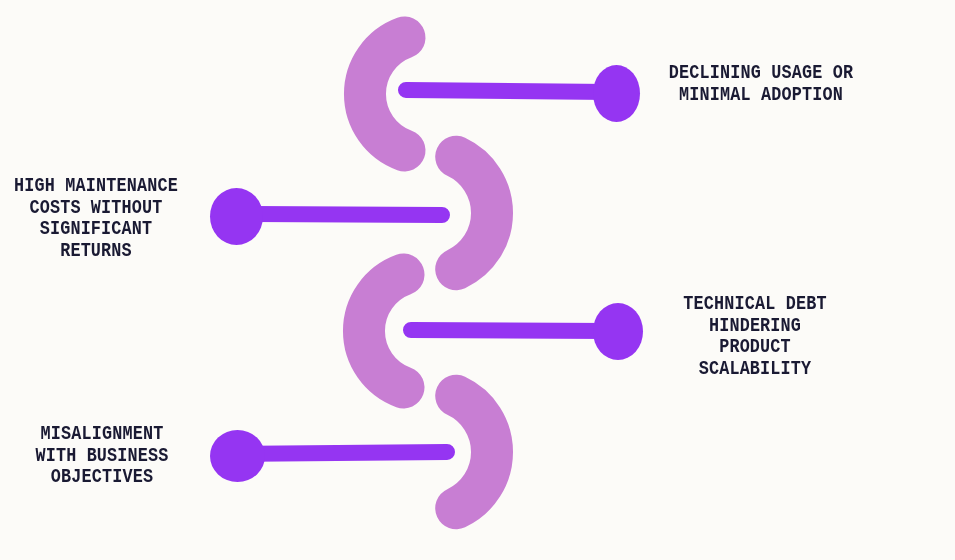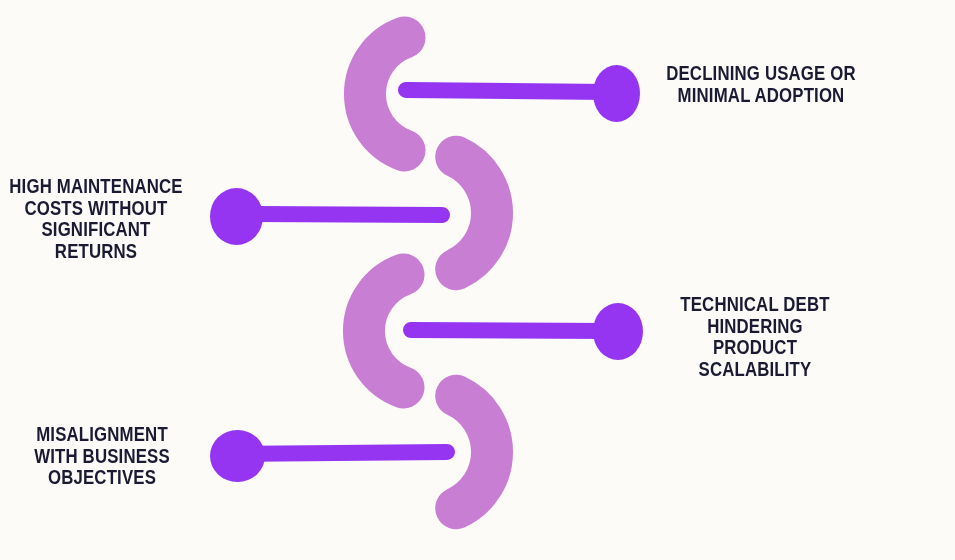--- a/index.html
+++ b/index.html
@@ -4,21 +4,21 @@
 <style>
   html, body { margin: 0; padding: 0; }
   body {
     width: 955px; height: 560px;
     position: relative;
     overflow: hidden;
     font-family: "Liberation Sans", "DejaVu Sans", sans-serif;
   }
   .canvas {
     position: absolute; inset: 0;
-    width: 855px; height: 560px;
+    width: 855px; height: 560px; font-family: Liberation Mono, monospace;
   }
   svg.diagram {
     position: absolute; left: 0; top: 0;
     width: 955px; height: 560px;
     display: block;
   }
   .arc {
     fill: none;
     stroke-width: 42;
     stroke-linecap: round;

